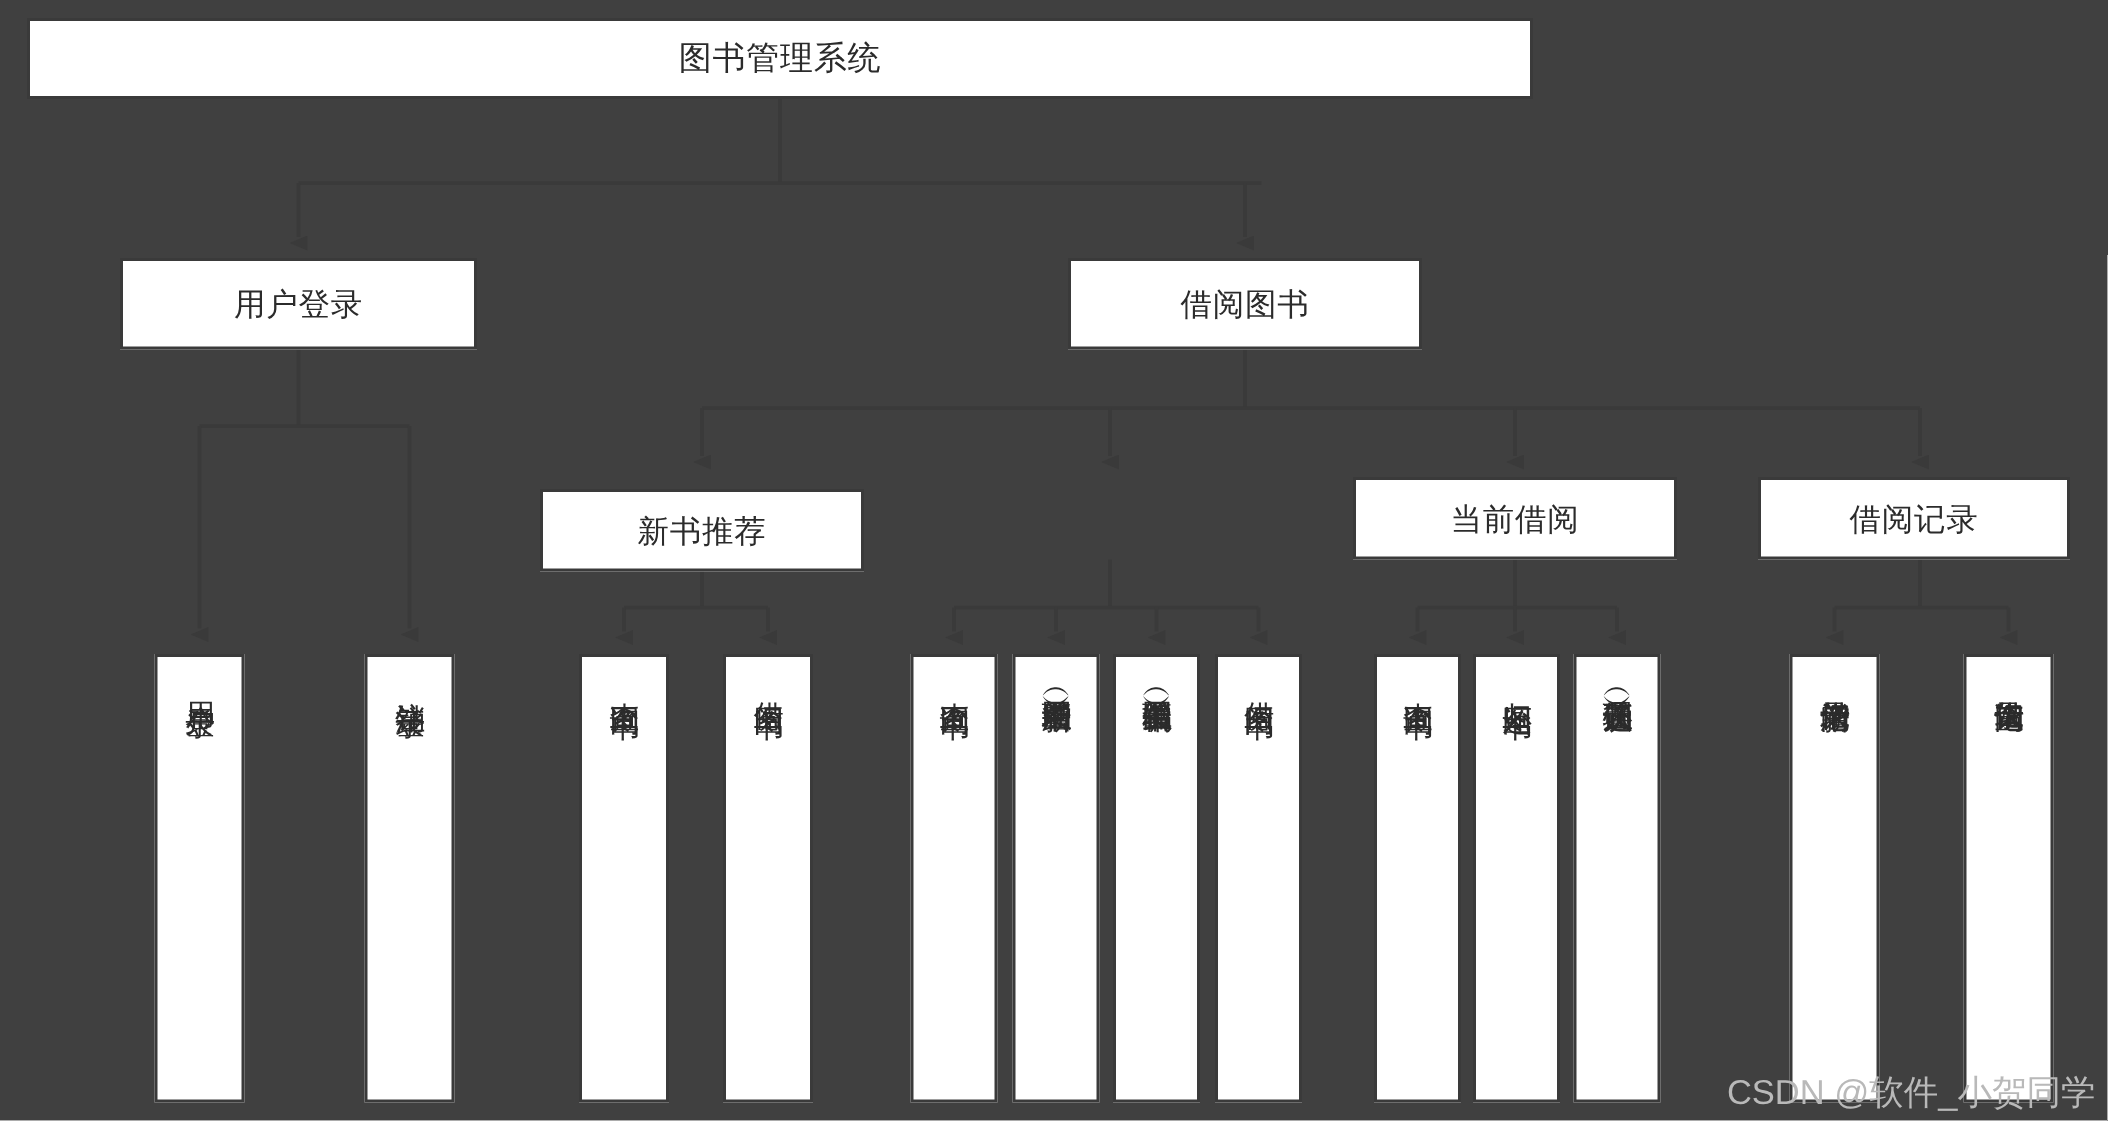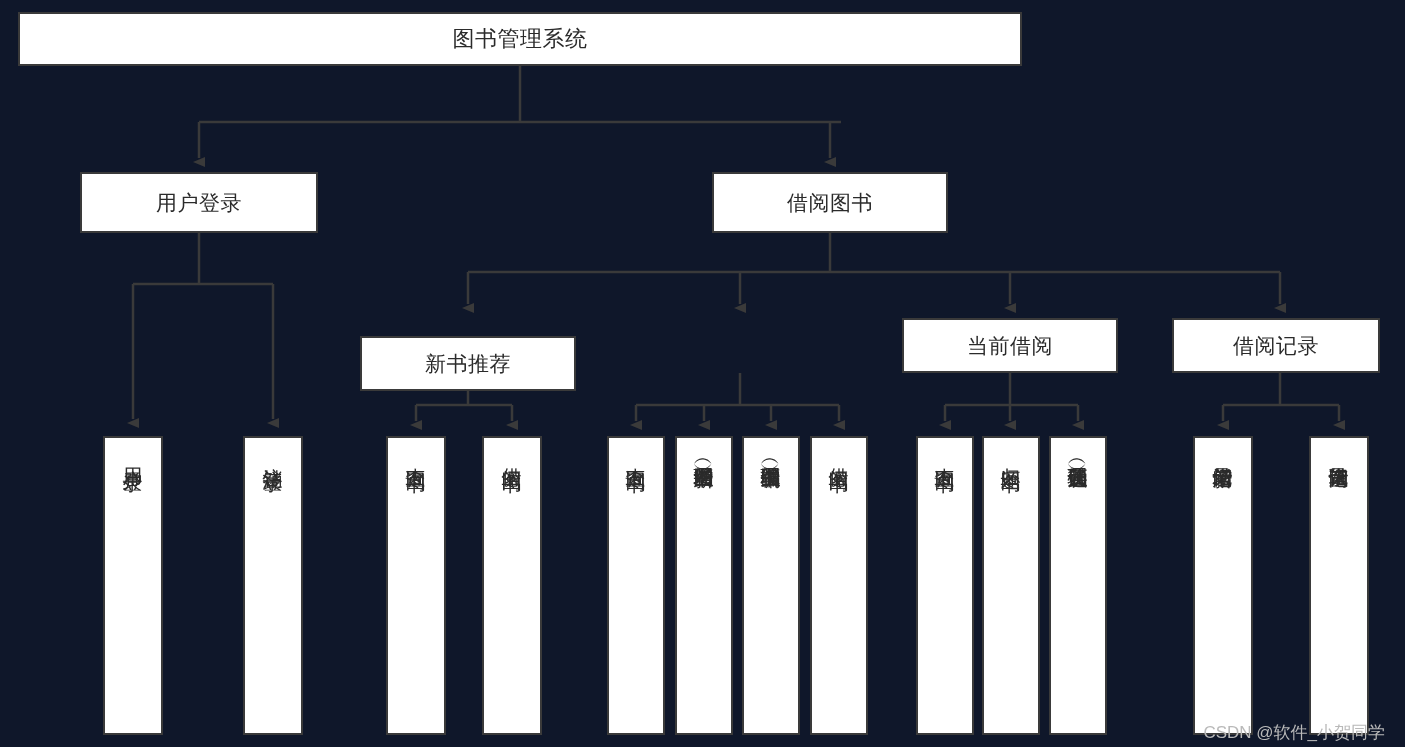--- a/index.html
+++ b/index.html
@@ -5,21 +5,21 @@
 <style>
   html,body{margin:0;padding:0;background:#ffffff;}
   body{
     font-family:"Liberation Sans","DejaVu Sans",sans-serif;
     -webkit-font-smoothing:antialiased;
   }
   #canvas{
     position:relative;
     width:1405px;
     height:747px;
-    background:#0f172a;
+    background:#404040;
     overflow:hidden;
   }
   svg#wires{
     position:absolute;
     left:0; top:0;
     width:1405px;
     height:747px;
     pointer-events:none;
   }
   .node{
@@ -51,23 +51,23 @@
     writing-mode:vertical-rl;
     text-orientation:upright;
     line-height:1.0;
     letter-spacing:2px;
     white-space:nowrap;
     color:#2b2b2b;
   }
   .vtext.tight{ letter-spacing:0px; }
   #watermark{
     position:absolute;
-    right:20px;
+    right:8px;
     bottom:3px;
-    font-size:17px;
+    font-size:23px;
     color:#b9b9b9;
     white-space:nowrap;
     user-select:none;
   }
 </style>
 </head>
 <body>
 
 <div id="canvas">
 
@@ -126,21 +126,21 @@
   </div>
 
   <div class="node h" style="left:80px; top:172px; width:238px; height:61px;">
     <span>用户登录</span>
   </div>
 
   <div class="node h" style="left:712px; top:172px; width:236px; height:61px;">
     <span>借阅图书</span>
   </div>
 
-  <div class="node h" style="left:360px; top:336px; width:216px; height:55px;">
+  <div class="node h" style="left:360px; top:326px; width:216px; height:55px;">
     <span>新书推荐</span>
   </div>
 
 
   <div class="node h" style="left:902px; top:318px; width:216px; height:55px;">
     <span>当前借阅</span>
   </div>
 
   <div class="node h" style="left:1172px; top:318px; width:208px; height:55px;">
     <span>借阅记录</span>

